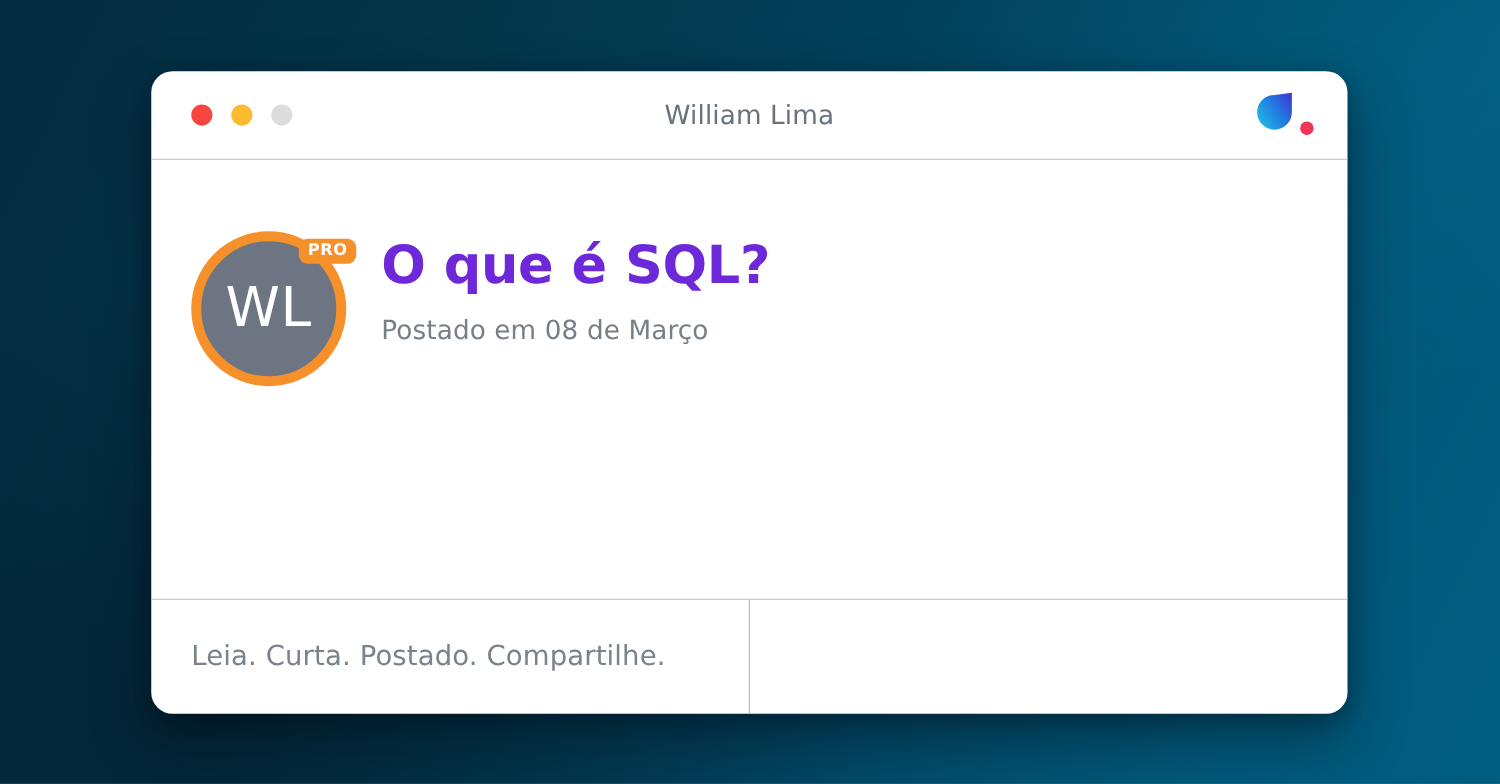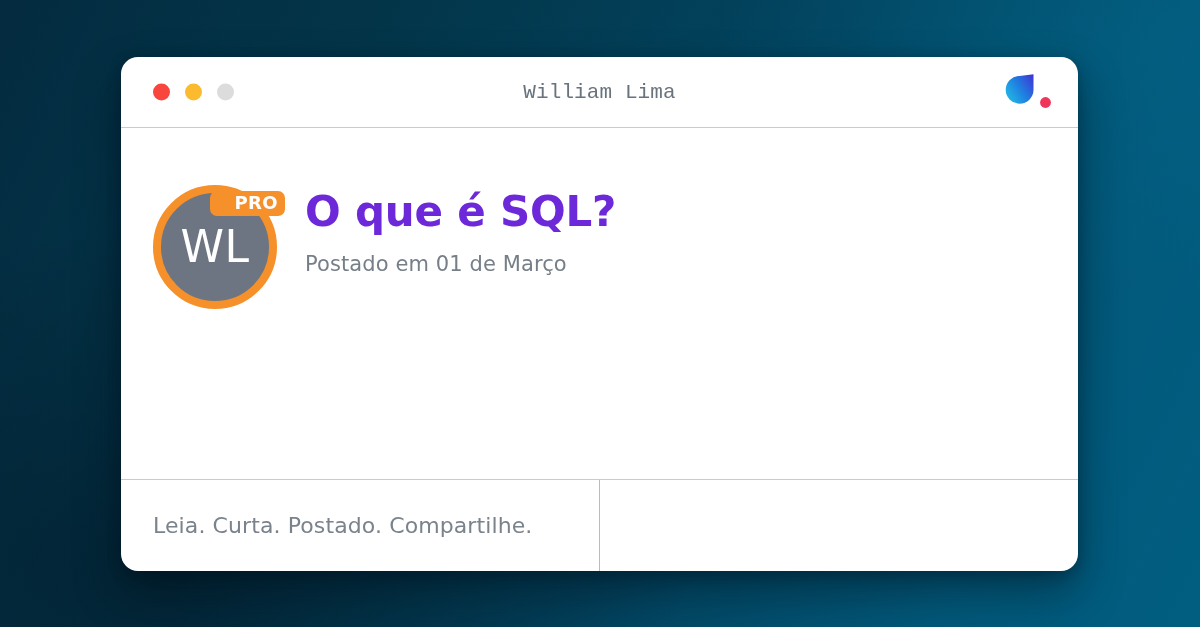--- a/index.html
+++ b/index.html
@@ -54,21 +54,20 @@
   }
 
   
   .titlebar {
     position: relative;
     height: 71px;
     flex: 0 0 71px;
     border-bottom: 1px solid #c9cbcc;
     display: flex;
     align-items: center;
-    font-family: Liberation Mono, monospace;
   }
 
   .traffic-lights {
     position: absolute;
     left: 32px;
     top: 50%;
     transform: translateY(-50%);
     display: flex;
     gap: 15px;
     align-items: center;
@@ -140,24 +139,24 @@
     letter-spacing: 0.5px;
     line-height: 1;
     user-select: none;
   }
   .pro-badge {
     position: absolute;
     right: -8px;
     top: 6px;
     background: #f6902b;
     color: #ffffff;
-    font-size: 18px;
+    font-size: 13px;
     font-weight: 700;
     letter-spacing: 0.4px;
-    padding: 3px 7px 4px 24px;
+    padding: 3px 7px 4px 7px;
     border-radius: 7px;
     line-height: 1;
   }
 
   .post-text {
     padding-left: 28px;
     padding-top: 6px;
     min-width: 0;
   }
   .post-title {
@@ -236,21 +235,21 @@
 
       <div class="avatar-wrap">
         <div class="avatar">
           <span class="avatar-initials">WL</span>
         </div>
         <span class="pro-badge">PRO</span>
       </div>
 
       <div class="post-text">
         <div class="post-title">O que é SQL?</div>
-        <div class="post-meta">Postado em 01 de Março</div>
+        <div class="post-meta">Postado em 08 de Março</div>
       </div>
 
     </div>
   </div>
 
   <div class="card-footer">
     <div class="footer-left">
       <span class="footer-tagline">Leia. Curta. Postado. Compartilhe.</span>
     </div>
     <div class="footer-right"></div>

